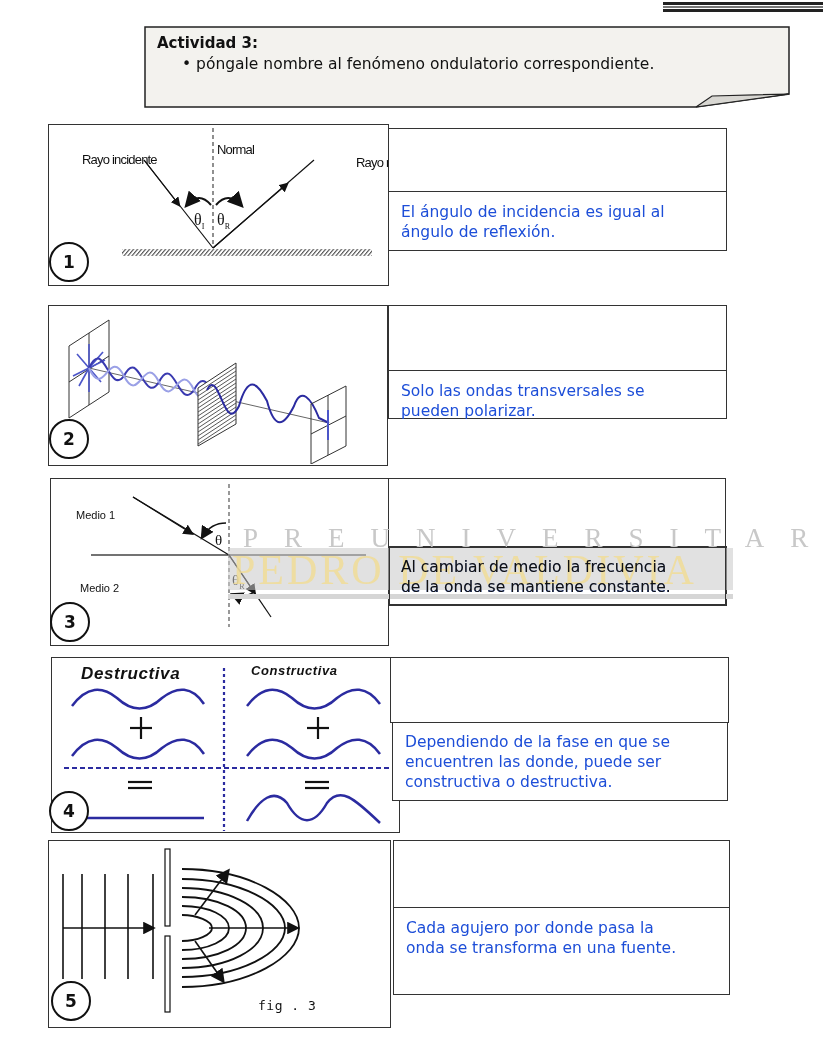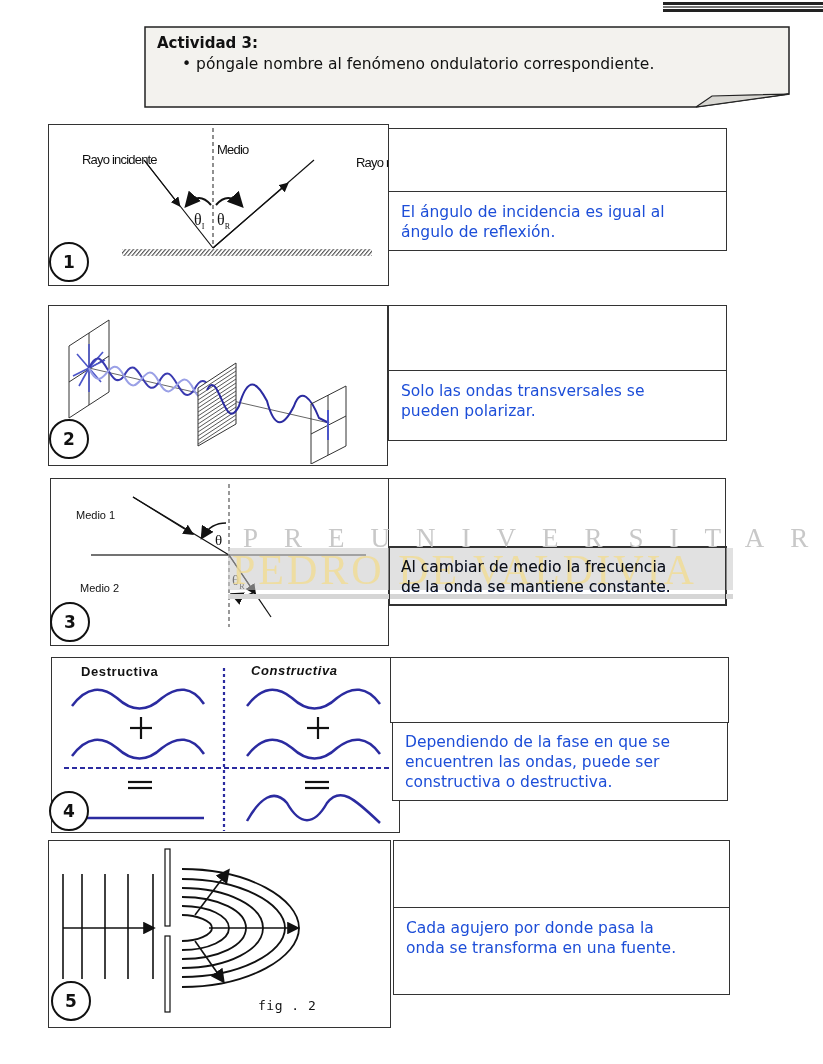--- a/index.html
+++ b/index.html
@@ -64,21 +64,21 @@
     <line x1="164" y1="3" x2="164" y2="123" stroke="#555" stroke-width="1.3" stroke-dasharray="4,3"></line>
     <line x1="95" y1="35" x2="164" y2="123" stroke="#111" stroke-width="1.2"></line>
     <line x1="95" y1="35" x2="130" y2="80" stroke="#111" stroke-width="1.2" marker-end="url(#arr)"></line>
     <line x1="164" y1="123" x2="265" y2="35" stroke="#111" stroke-width="1.2"></line>
     <line x1="164" y1="123" x2="238" y2="59" stroke="#111" stroke-width="1.2" marker-end="url(#arr)"></line>
     <path d="M162,80 Q150,66 138,80" fill="none" stroke="#111" stroke-width="2" marker-end="url(#arr)"></path>
     <path d="M167,80 Q179,66 192,80" fill="none" stroke="#111" stroke-width="2" marker-end="url(#arr)"></path>
     <rect x="73" y="124" width="250" height="7" fill="url(#hatch)"></rect>
   </svg>
   <span class="lbl" style="left:33px;top:27px;font-size:13px;letter-spacing:-0.8px;">Rayo incidente</span>
-  <span class="lbl" style="left:168px;top:17px;font-size:13px;letter-spacing:-0.8px;">Medio</span>
+  <span class="lbl" style="left:168px;top:17px;font-size:13px;letter-spacing:-0.8px;">Normal</span>
   <span class="lbl" style="left:307px;top:30px;font-size:13px;letter-spacing:-0.8px;">Rayo r</span>
   <span class="lbl" style="left:145px;top:86px;font-size:16px;font-family:'Liberation Serif',serif;text-align:center;"><span>θ</span><sub style="font-size:8px">I</sub></span>
   <span class="lbl" style="left:168px;top:86px;font-size:16px;font-family:'Liberation Serif',serif;"><span>θ</span><sub style="font-size:8px">R</sub></span>
   <div class="num" style="left:0px;top:117px;">1</div>
 </div>
 <div class="abs txtbox answer" style="left:388px;top:128px;width:339px;height:64px;">
   <span class="t"></span>
 </div>
 <div class="abs txtbox" style="left:388px;top:191px;width:339px;height:60px;">
   <div class="t" style="top:10px;">
@@ -132,21 +132,21 @@
     <polygon points="262,98 297,80 297,140 262,158" fill="none" stroke="#333" stroke-width="1"></polygon>
     <line x1="279" y1="89" x2="279" y2="149" stroke="#333"></line>
     <line x1="262" y1="128" x2="297" y2="110" stroke="#333"></line>
     <line x1="279" y1="104" x2="279" y2="134" stroke="#4b55c8" stroke-width="2"></line>
   </svg>
   <div class="num" style="left:0px;top:113px;">2</div>
 </div>
 <div class="abs txtbox answer" style="left:388px;top:305px;width:339px;height:66px;">
   <span class="t"></span>
 </div>
-<div class="abs txtbox" style="left:388px;top:370px;width:339px;height:71px;">
+<div class="abs txtbox" style="left:388px;top:370px;width:339px;height:49px;">
   <div class="t" style="top:10px;">
     <div>Solo las ondas transversales se</div>
     <div>pueden polarizar.</div>
   </div>
 </div>
 
 <div class="abs imgbox" style="left:50px;top:478px;width:339px;height:168px;">
   <svg width="336" height="165" style="position:absolute;left:0;top:0">
     <defs>
       <marker id="arr3" markerWidth="9" markerHeight="9" refX="6" refY="4.5" orient="auto">
@@ -206,31 +206,31 @@
       <line x1="78" y1="70" x2="100" y2="70"></line>
         <line x1="89" y1="59" x2="89" y2="81"></line>
       <line x1="255" y1="70" x2="277" y2="70"></line>
         <line x1="266" y1="59" x2="266" y2="81"></line>
       <line x1="76" y1="124" x2="100" y2="124"></line>
         <line x1="76" y1="130" x2="100" y2="130"></line>
       <line x1="253" y1="124" x2="277" y2="124"></line>
         <line x1="253" y1="130" x2="277" y2="130"></line>
     </g>
   </svg>
-  <span class="lbl" style="left:29px;top:6px;font-size:13px;font-weight:bold;letter-spacing:0.6px;">Destructiva</span>
+  <span class="lbl" style="left:29px;top:6px;font-size:17px;font-weight:bold;font-style:italic;letter-spacing:0.6px;">Destructiva</span>
   <span class="lbl" style="left:199px;top:5px;font-size:13px;font-weight:bold;font-style:italic;letter-spacing:0.6px;">Constructiva</span>
   <div class="num" style="left:-3px;top:133px;">4</div>
 </div>
 <div class="abs txtbox answer" style="left:390px;top:657px;width:339px;height:66px;">
   <span class="t"></span>
 </div>
 <div class="abs txtbox" style="left:392px;top:722px;width:336px;height:79px;">
   <div class="t" style="top:9px;">
     <div>Dependiendo de la fase en que se</div>
-    <div>encuentren las ondas, puede ser</div>
+    <div>encuentren las donde, puede ser</div>
     <div>constructiva o destructiva.</div>
   </div>
 </div>
 
 <div class="abs imgbox" style="left:48px;top:840px;width:343px;height:188px;">
   <svg width="340" height="185" style="position:absolute;left:0;top:0">
     <defs>
       <marker id="arr5" markerWidth="9" markerHeight="9" refX="7" refY="4.5" orient="auto">
         <path d="M0,0 L9,4.5 L0,9 z" fill="#111"></path>
       </marker>
@@ -250,21 +250,21 @@
       <path d="M133,65 C160,65 180,75 180,87 C180,99 160,109 133,109"></path>
       <path d="M133,56 C170,56 197,70 197,87 C197,104 170,118 133,118"></path>
       <path d="M133,47 C180,47 214,66 214,87 C214,108 180,127 133,127"></path>
       <path d="M133,38 C190,38 236,62 236,87 C236,112 190,136 133,136"></path>
       <path d="M133,28 C200,28 250,58 250,87 C250,116 200,146 133,146"></path>
     </g>
     <line x1="146" y1="74" x2="179" y2="30" stroke="#111" stroke-width="1.6" marker-end="url(#arr5)"></line>
     <line x1="146" y1="100" x2="174" y2="140" stroke="#111" stroke-width="1.6" marker-end="url(#arr5)"></line>
     <line x1="160" y1="87" x2="248" y2="87" stroke="#111" stroke-width="1.4" marker-end="url(#arr5)"></line>
   </svg>
-  <span class="lbl" style="left:209px;top:157px;font-size:13px;font-family:'DejaVu Sans Mono',monospace;letter-spacing:0.5px;">fig . 2</span>
+  <span class="lbl" style="left:209px;top:157px;font-size:13px;font-family:'DejaVu Sans Mono',monospace;letter-spacing:0.5px;">fig . 3</span>
   <div class="num" style="left:2px;top:140px;">5</div>
 </div>
 <div class="abs txtbox answer" style="left:393px;top:840px;width:337px;height:68px;">
   <span class="t"></span>
 </div>
 <div class="abs txtbox" style="left:393px;top:907px;width:337px;height:88px;">
   <div class="t" style="top:10px;">
     <div>Cada agujero por donde pasa la</div>
     <div>onda se transforma en una fuente.</div>
   </div>

